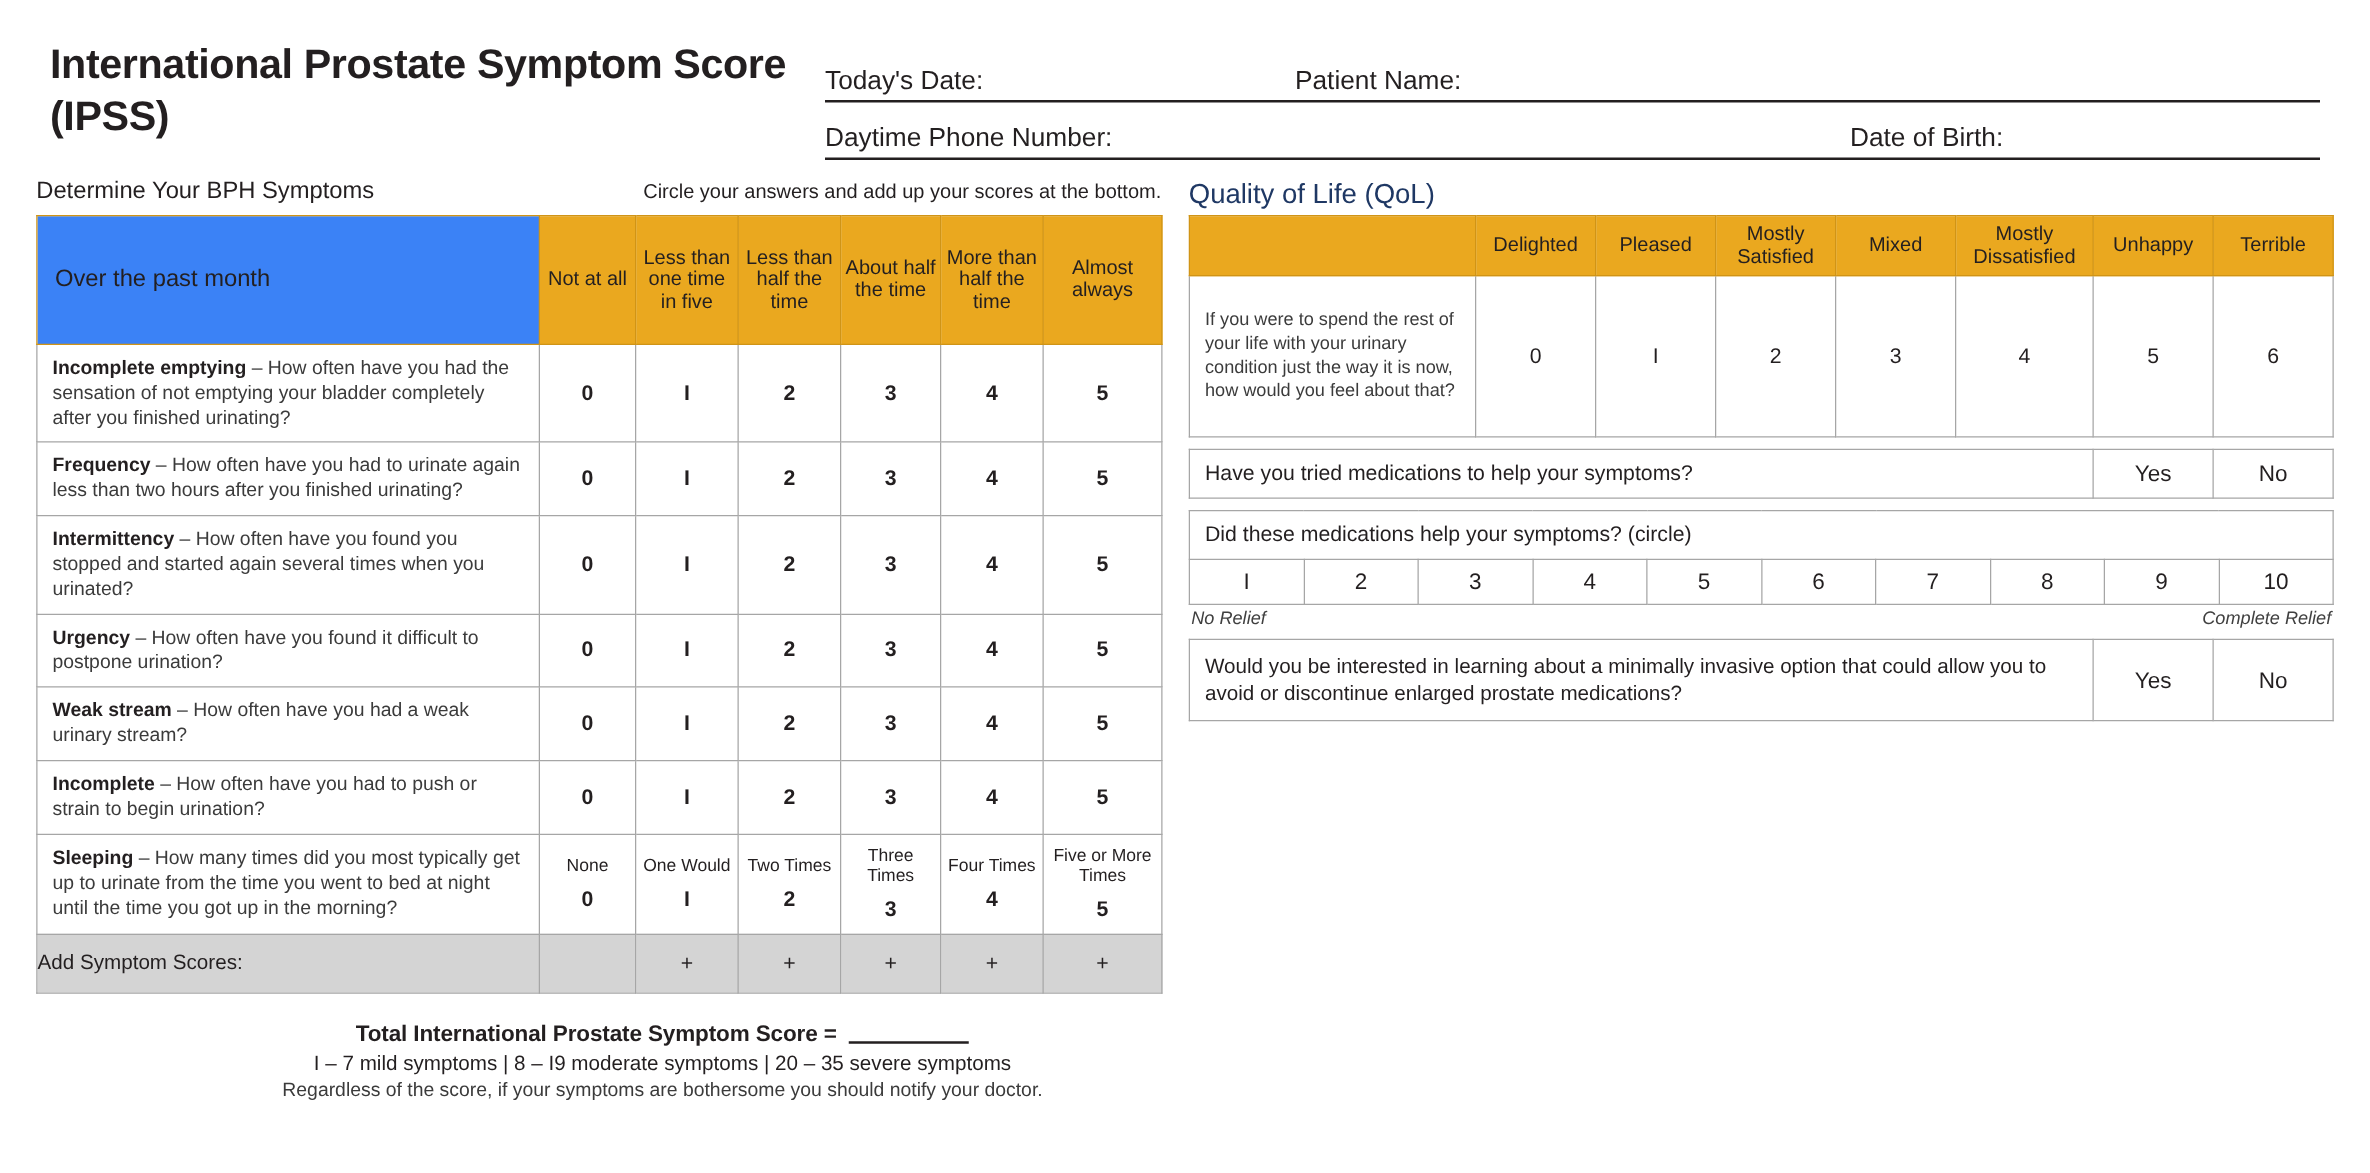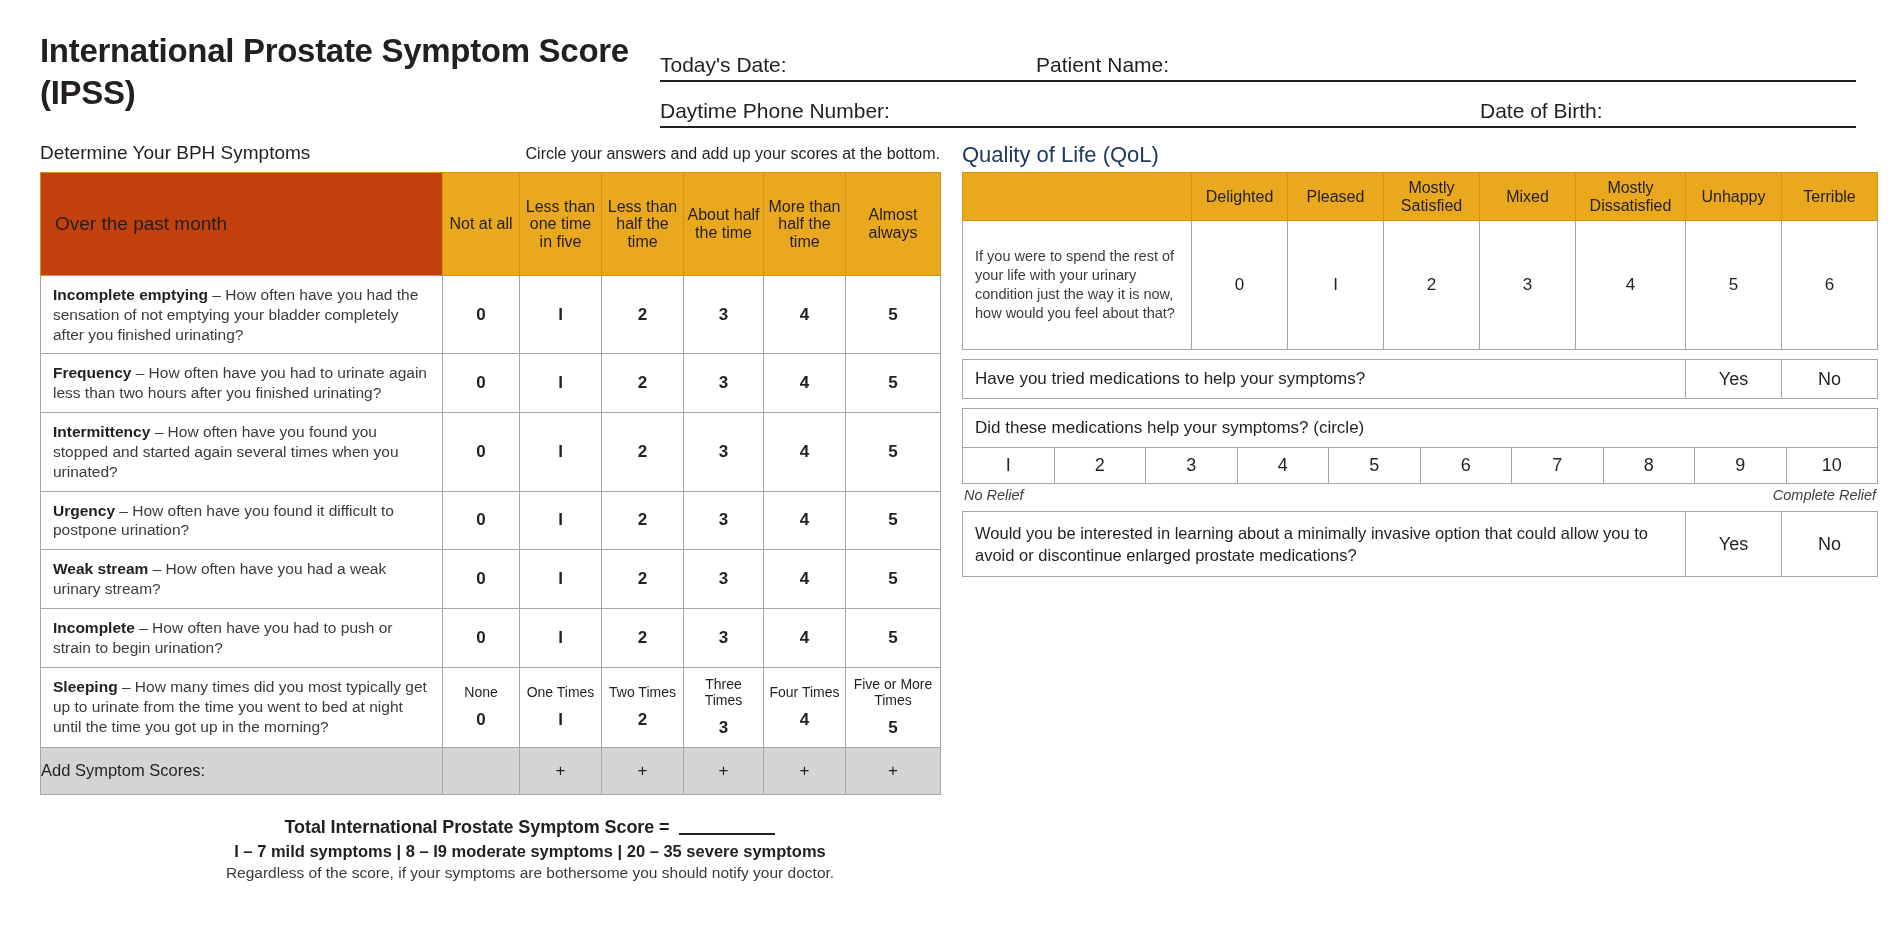--- a/index.html
+++ b/index.html
@@ -53,20 +53,21 @@
   }
   .field-label.left { flex: 0 0 820px; }
   .field-label.right { flex: 1; }
 
   
   .content {
     display: flex;
     padding: 14px 40px 0 40px;
     gap: 22px;
     align-items: flex-start;
+    justify-content: center;
   }
   .col-left { width: 900px; flex: 0 0 900px; }
   .col-right { flex: 1; }
 
   .section-caps {
     display: flex;
     justify-content: space-between;
     align-items: baseline;
     margin-bottom: 6px;
     height: 24px;
@@ -104,21 +105,21 @@
   .hdr {
     background: #eaa81f;
     color: #231f20;
     text-align: center;
     font-size: 16px;
     line-height: 1.1;
     padding: 6px 2px;
     border-color: #d09416 !important;
   }
   .hdr-main {
-    background: #c2410c;
+    background: #3b82f6;
     text-align: left;
     font-size: 19px;
     padding: 10px 14px;
     vertical-align: bottom;
     height: 82px;
     border-color: #d09416 !important;
   }
   .hdr-blank {
     background: #eaa81f;
     border-color: #d09416 !important;
@@ -232,21 +233,21 @@
   }
   .total-blank {
     display: inline-block;
     width: 96px;
     border-bottom: 2px solid #231f20;
     margin-left: 10px;
     vertical-align: -2px;
   }
   .range-line {
     font-size: 16.5px;
-    font-weight: bold;
+    font-weight: normal;
     color: #231f20;
     margin-top: 4px;
   }
   .note-line {
     font-size: 15.5px;
     color: #3b3b3b;
     margin-top: 3px;
   }
 </style>
 </head>
@@ -353,21 +354,21 @@
           <td class="score-cell">I</td>
           <td class="score-cell">2</td>
           <td class="score-cell">3</td>
           <td class="score-cell">4</td>
           <td class="score-cell">5</td>
         </tr>
 
         <tr>
           <td class="q-cell"><b>Sleeping</b><span> – How many times did you most typically get up to urinate from the time you went to bed at night until the time you got up in the morning?</span></td>
           <td class="sleep-cell"><span>None</span><span class="num">0</span></td>
-          <td class="sleep-cell"><span>One Times</span><span class="num">I</span></td>
+          <td class="sleep-cell"><span>One Would</span><span class="num">I</span></td>
           <td class="sleep-cell"><span>Two Times</span><span class="num">2</span></td>
           <td class="sleep-cell"><span>Three Times</span><span class="num">3</span></td>
           <td class="sleep-cell"><span>Four Times</span><span class="num">4</span></td>
           <td class="sleep-cell"><span>Five or More Times</span><span class="num">5</span></td>
         </tr>
 
         <tr class="addrow">
           <td class="label">Add Symptom Scores:</td>
           <td class="plus"></td>
           <td class="plus">+</td>

